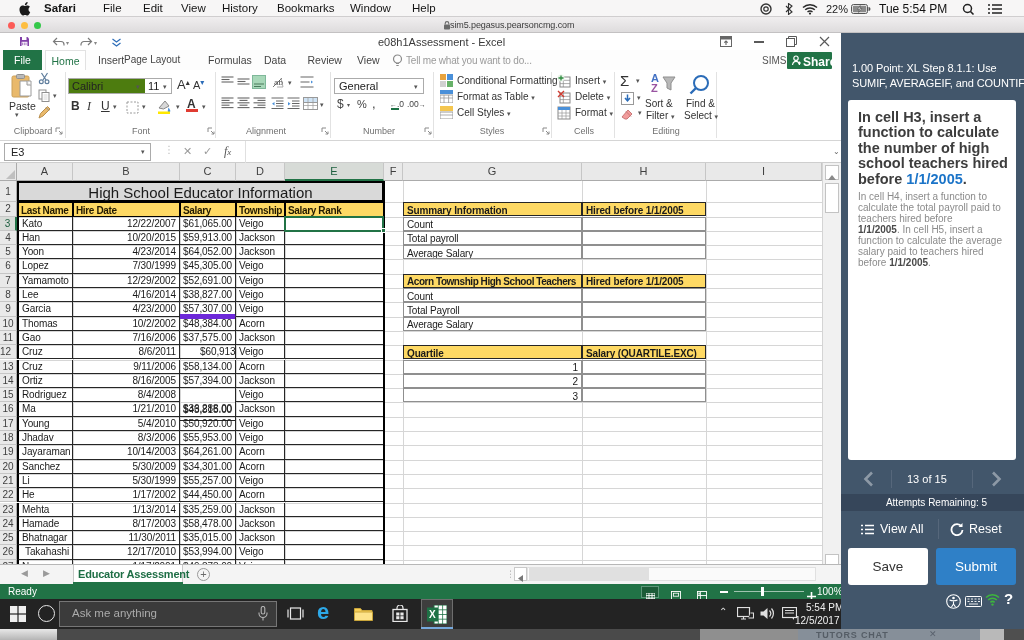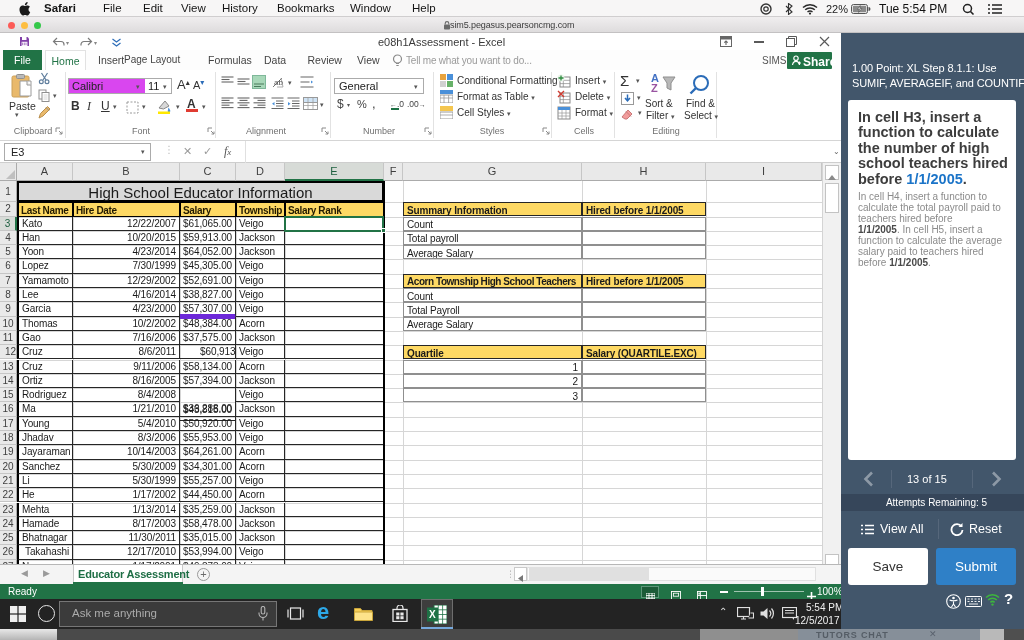--- a/index.html
+++ b/index.html
@@ -166,21 +166,21 @@
 <svg class="ab" style="left:38px;top:89px;" width="12" height="13" viewBox="0 0 12 13">
     <rect x="1" y="1" width="7" height="9" fill="#fff" stroke="#8f8f8f"></rect>
     <rect x="4" y="3.5" width="7" height="9" fill="#fff" stroke="#8f8f8f"></rect>
     <path d="M5.5 6h4M5.5 8h4M5.5 10h4" stroke="#c9c9c9" stroke-width="0.8"></path>
   </svg>
 <div class="ab tx" style="left:53px;top:92px;font-size:7px;color:#555;">▾</div>
 <svg class="ab" style="left:38px;top:105px;" width="14" height="14" viewBox="0 0 14 14">
     <path d="M1 13l4-2 7-7-2.5-2.5-7 7z" fill="#e9b96b" stroke="#b98f4e"></path>
     <path d="M8 2.5 11 5.5" stroke="#8f8f8f"></path>
   </svg>
-<div class="ab" style="left:68px;top:78px;width:78px;height:16px;border:1px solid #ababab;background:#d946ef;font-size:11px;color:#222;padding:1px 3px;">Calibri</div>
+<div class="ab" style="left:68px;top:78px;width:78px;height:16px;border:1px solid #ababab;background:#4d7c0f;font-size:11px;color:#222;padding:1px 3px;">Calibri</div>
 <div class="ab tx" style="left:136px;top:83px;font-size:7px;color:#555;">▾</div>
 <div class="ab" style="left:145px;top:78px;width:27px;height:16px;border:1px solid #ababab;border-left:none;background:#fff;font-size:11px;color:#222;padding:1px 3px;">11</div>
 <div class="ab tx" style="left:163px;top:83px;font-size:7px;color:#555;">▾</div>
 <div class="ab tx" style="left:177px;top:77px;font-size:13px;color:#333;">A<span style="font-size:8px;vertical-align:4px;">▴</span></div>
 <div class="ab tx" style="left:193px;top:78px;font-size:11px;color:#333;">A<span style="font-size:8px;vertical-align:4px;color:#2b6cb8;">▾</span></div>
 <div class="ab tx" style="left:71px;top:99px;font-size:12px;font-weight:bold;color:#333;">B</div>
 <div class="ab tx" style="left:87px;top:99px;font-size:12px;font-style:italic;font-family:'Liberation Serif',serif;color:#333;">I</div>
 <div class="ab tx" style="left:101px;top:99px;font-size:12px;text-decoration:underline;color:#333;">U</div>
 <div class="ab tx" style="left:113px;top:103px;font-size:7px;color:#555;">▾</div>
 <svg class="ab" style="left:126px;top:101px;" width="13" height="13" viewBox="0 0 13 13">
@@ -357,21 +357,21 @@
 <div class="ab" style="left:0;top:39.0px;width:17px;height:14.5px;background:#e9e9e9;border-right:1px solid #ababab;border-bottom:1px solid #c6c6c6;color:#3f3f3f;font-size:10px;text-align:center;line-height:14.5px;">2</div>
 <div class="ab" style="left:0;top:53.5px;width:17px;height:14.3px;background:#d7dbd7;border-right:2px solid #217346;border-bottom:1px solid #c6c6c6;color:#1e6040;font-size:10px;text-align:center;line-height:14.3px;">3</div>
 <div class="ab" style="left:0;top:67.8px;width:17px;height:14.3px;background:#e9e9e9;border-right:1px solid #ababab;border-bottom:1px solid #c6c6c6;color:#3f3f3f;font-size:10px;text-align:center;line-height:14.3px;">4</div>
 <div class="ab" style="left:0;top:82.1px;width:17px;height:14.3px;background:#e9e9e9;border-right:1px solid #ababab;border-bottom:1px solid #c6c6c6;color:#3f3f3f;font-size:10px;text-align:center;line-height:14.3px;">5</div>
 <div class="ab" style="left:0;top:96.4px;width:17px;height:14.3px;background:#e9e9e9;border-right:1px solid #ababab;border-bottom:1px solid #c6c6c6;color:#3f3f3f;font-size:10px;text-align:center;line-height:14.3px;">6</div>
 <div class="ab" style="left:0;top:110.7px;width:17px;height:14.3px;background:#e9e9e9;border-right:1px solid #ababab;border-bottom:1px solid #c6c6c6;color:#3f3f3f;font-size:10px;text-align:center;line-height:14.3px;">7</div>
 <div class="ab" style="left:0;top:125.0px;width:17px;height:14.3px;background:#e9e9e9;border-right:1px solid #ababab;border-bottom:1px solid #c6c6c6;color:#3f3f3f;font-size:10px;text-align:center;line-height:14.3px;">8</div>
 <div class="ab" style="left:0;top:139.3px;width:17px;height:14.3px;background:#e9e9e9;border-right:1px solid #ababab;border-bottom:1px solid #c6c6c6;color:#3f3f3f;font-size:10px;text-align:center;line-height:14.3px;">9</div>
 <div class="ab" style="left:0;top:153.60000000000002px;width:17px;height:14.3px;background:#e9e9e9;border-right:1px solid #ababab;border-bottom:1px solid #c6c6c6;color:#3f3f3f;font-size:10px;text-align:center;line-height:14.3px;">10</div>
 <div class="ab" style="left:0;top:167.9px;width:17px;height:14.3px;background:#e9e9e9;border-right:1px solid #ababab;border-bottom:1px solid #c6c6c6;color:#3f3f3f;font-size:10px;text-align:center;line-height:14.3px;">11</div>
-<div class="ab" style="left:0;top:182.20000000000002px;width:17px;height:14.3px;background:#e9e9e9;border-right:1px solid #ababab;border-bottom:1px solid #c6c6c6;color:#3f3f3f;font-size:10px;text-align:right;line-height:14.3px;">12</div>
+<div class="ab" style="left:0;top:182.20000000000002px;width:17px;height:14.3px;background:#e9e9e9;border-right:1px solid #ababab;border-bottom:1px solid #c6c6c6;color:#3f3f3f;font-size:10px;text-align:left;line-height:14.3px;">12</div>
 <div class="ab" style="left:0;top:196.5px;width:17px;height:14.3px;background:#e9e9e9;border-right:1px solid #ababab;border-bottom:1px solid #c6c6c6;color:#3f3f3f;font-size:10px;text-align:center;line-height:14.3px;">13</div>
 <div class="ab" style="left:0;top:210.8px;width:17px;height:14.3px;background:#e9e9e9;border-right:1px solid #ababab;border-bottom:1px solid #c6c6c6;color:#3f3f3f;font-size:10px;text-align:center;line-height:14.3px;">14</div>
 <div class="ab" style="left:0;top:225.10000000000002px;width:17px;height:14.3px;background:#e9e9e9;border-right:1px solid #ababab;border-bottom:1px solid #c6c6c6;color:#3f3f3f;font-size:10px;text-align:center;line-height:14.3px;">15</div>
 <div class="ab" style="left:0;top:239.4px;width:17px;height:14.3px;background:#e9e9e9;border-right:1px solid #ababab;border-bottom:1px solid #c6c6c6;color:#3f3f3f;font-size:10px;text-align:center;line-height:14.3px;">16</div>
 <div class="ab" style="left:0;top:253.70000000000002px;width:17px;height:14.3px;background:#e9e9e9;border-right:1px solid #ababab;border-bottom:1px solid #c6c6c6;color:#3f3f3f;font-size:10px;text-align:center;line-height:14.3px;">17</div>
 <div class="ab" style="left:0;top:268.0px;width:17px;height:14.3px;background:#e9e9e9;border-right:1px solid #ababab;border-bottom:1px solid #c6c6c6;color:#3f3f3f;font-size:10px;text-align:center;line-height:14.3px;">18</div>
 <div class="ab" style="left:0;top:282.3px;width:17px;height:14.3px;background:#e9e9e9;border-right:1px solid #ababab;border-bottom:1px solid #c6c6c6;color:#3f3f3f;font-size:10px;text-align:center;line-height:14.3px;">19</div>
 <div class="ab" style="left:0;top:296.6px;width:17px;height:14.3px;background:#e9e9e9;border-right:1px solid #ababab;border-bottom:1px solid #c6c6c6;color:#3f3f3f;font-size:10px;text-align:center;line-height:14.3px;">20</div>
 <div class="ab" style="left:0;top:310.90000000000003px;width:17px;height:14.3px;background:#e9e9e9;border-right:1px solid #ababab;border-bottom:1px solid #c6c6c6;color:#3f3f3f;font-size:10px;text-align:center;line-height:14.3px;">21</div>
 <div class="ab" style="left:0;top:325.2px;width:17px;height:14.3px;background:#e9e9e9;border-right:1px solid #ababab;border-bottom:1px solid #c6c6c6;color:#3f3f3f;font-size:10px;text-align:center;line-height:14.3px;">22</div>

